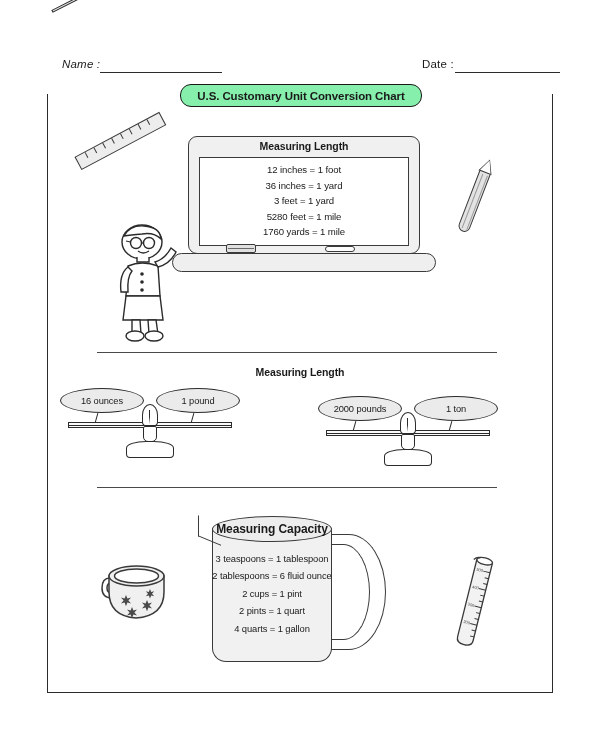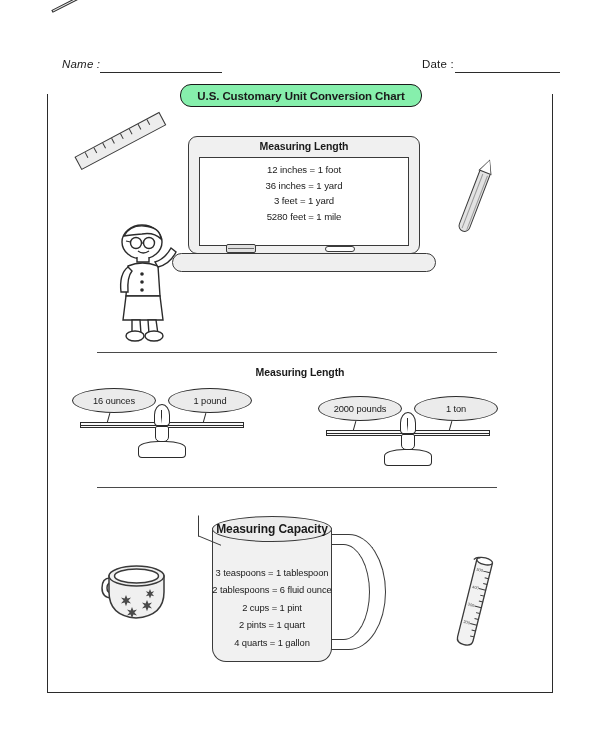--- a/index.html
+++ b/index.html
@@ -127,21 +127,21 @@
   
   .teacher{position:absolute;left:108px;top:222px;width:72px;height:120px;}
   .pointer{
     position:absolute;left:52px;top:10px;width:96px;height:3px;
     background:#e8e8e8;border:1.2px solid #2b2b2b;box-sizing:border-box;
     transform:rotate(-27deg);transform-origin:left center;
   }
 
   
   .scale{position:absolute;width:180px;height:72px;}
-  #scale-left{left:72px;top:388px;}
+  #scale-left{left:60px;top:388px;}
   #scale-right{left:318px;top:396px;text-align:center;}
   .pan{
     position:absolute;top:0;width:84px;height:25px;border-radius:50%;
     background:#ebebeb;border:1.4px solid #2b2b2b;box-sizing:border-box;
     display:flex;align-items:center;justify-content:center;
     font-size:9.3px;letter-spacing:-.1px;white-space:nowrap;
   }
   .pan-l{left:0;}
   .pan-r{left:96px;}
   .beam{
@@ -187,21 +187,21 @@
   .jug-spout{
     position:absolute;left:-14px;top:8px;width:22px;height:20px;
     border-left:1.4px solid #3a3a3a;border-bottom:1.4px solid #3a3a3a;
     transform:skewY(22deg);
   }
   .jug-title{
     position:absolute;left:0;top:10px;width:120px;text-align:center;
     font-size:12px;font-weight:bold;letter-spacing:-.1px;z-index:4;
   }
   .jug-lines{
-    position:absolute;left:-44px;top:52px;width:208px;text-align:center;
+    position:absolute;left:-44px;top:38px;width:208px;text-align:center;
     font-size:9.4px;line-height:17.4px;letter-spacing:-.1px;z-index:3;
   }
   .jug-lines div{white-space:nowrap;}
   .jug-handle{
     position:absolute;left:112px;top:22px;width:62px;height:116px;
     border:1.4px solid #3a3a3a;border-left:none;
     border-radius:0 60% 60% 0 / 0 50% 50% 0;
     background:transparent;box-sizing:border-box;
   }
   .jug-handle2{
@@ -297,20 +297,21 @@
     <div class="board-leg" style="left:18px"></div>
     <div class="board-leg" style="left:207px"></div>
     <div class="board-frame"></div>
     <div class="board-title">Measuring Length</div>
     <div class="board-inner"></div>
     <div class="board-lines">
       <div>12 inches = 1 foot</div>
       <div>36 inches = 1 yard</div>
       <div>3 feet = 1 yard</div>
       <div>5280 feet = 1 mile</div>
+      <div>1760 yards = 1 mile</div>
     </div>
     <div class="eraser"></div>
     <div class="chalk"></div>
     <div class="tray"></div>
   </div>
 
   <div class="sec-head" id="weight-heading">Measuring Length</div>
 
   <div class="scale" id="scale-left">
     <div class="pan pan-l">16 ounces</div>

